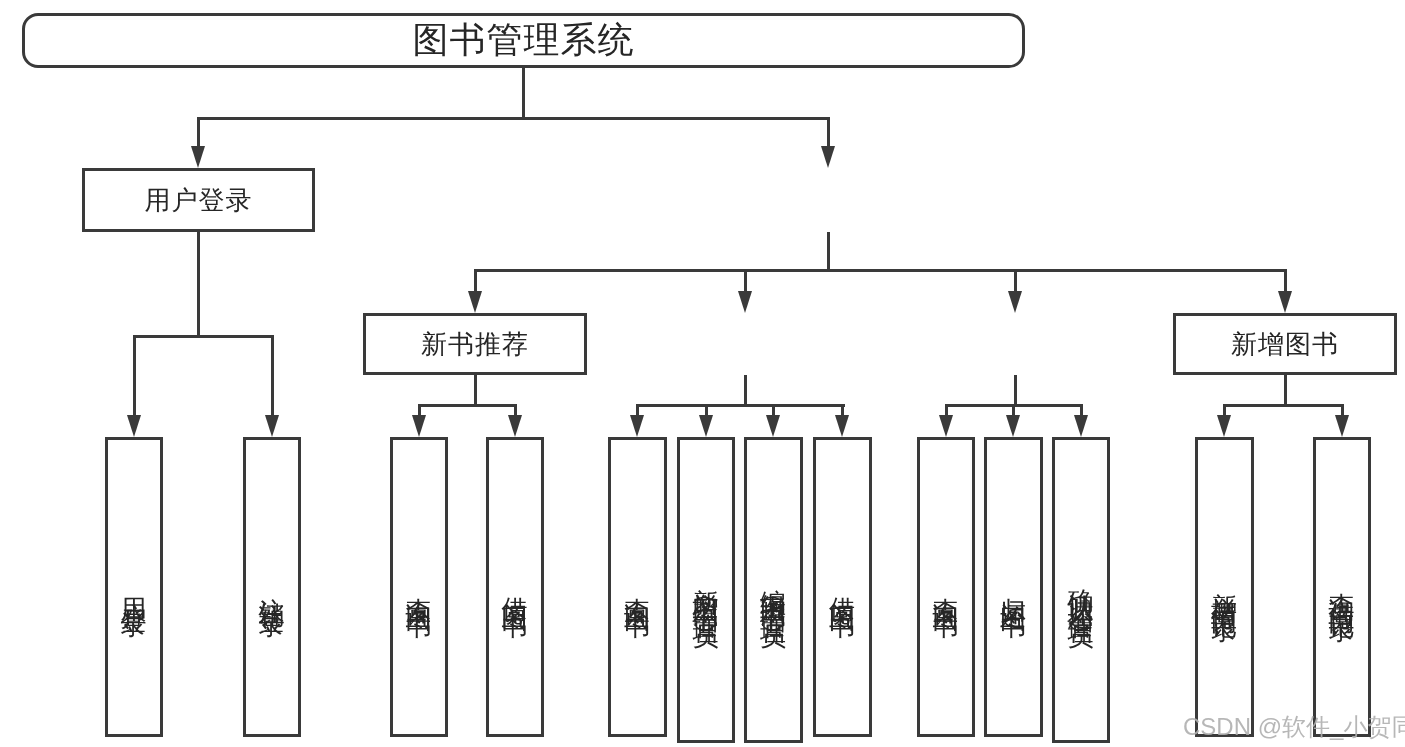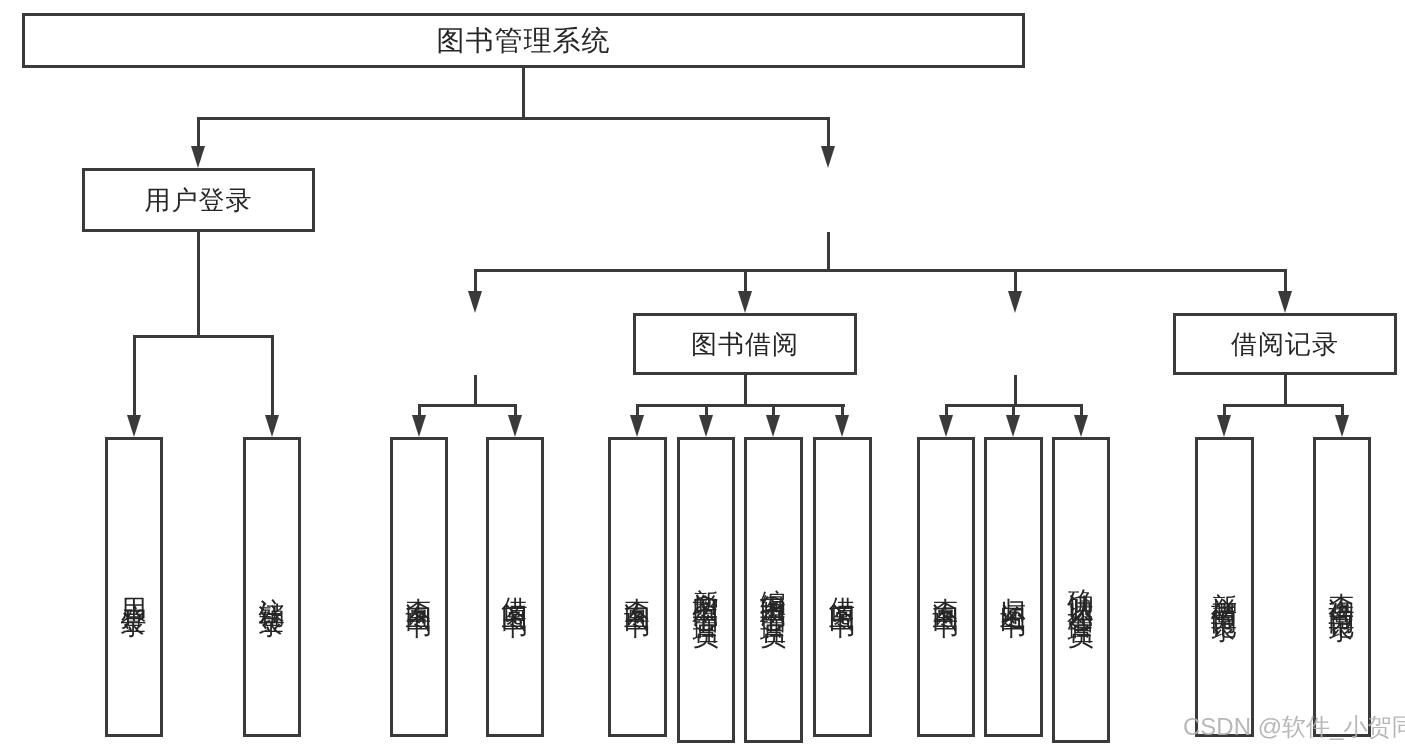--- a/index.html
+++ b/index.html
@@ -15,21 +15,21 @@
     position: absolute;
     box-sizing: border-box;
     border: 3px solid #3a3a3a;
     background: #ffffff;
     display: flex;
     align-items: center;
     justify-content: center;
     color: #262626;
   }
   .hbox { font-size: 26px; letter-spacing: 1px; }
-  .rootbox { font-size: 28px; letter-spacing: 1px; }
+  .rootbox { font-size: 36px; letter-spacing: 1px; border-radius: 16px; }
   .vbox {
     writing-mode: vertical-rl;
     font-size: 26px;
     letter-spacing: 5px;
     line-height: 1;
   }
   .vl { position: absolute; width: 3px; background: #3a3a3a; }
   .hl { position: absolute; height: 3px; background: #3a3a3a; }
   .arrow {
     position: absolute;
@@ -55,25 +55,25 @@
 <div id="canvas">
 
   <div class="box rootbox" style="left:22px;top:13px;width:1003px;height:55px">
     <span>图书管理系统</span>
   </div>
 
   <div class="box hbox" style="left:82px;top:168px;width:233px;height:64px">
     <span>用户登录</span>
   </div>
 
-  <div class="box hbox" style="left:633px;top:313px;width:224px;height:62px">
-    <span>图书借阅</span>
+  <div class="box hbox" style="left:363px;top:313px;width:224px;height:62px">
+    <span>新书推荐</span>
   </div>
   <div class="box hbox" style="left:1173px;top:313px;width:224px;height:62px">
-    <span>借阅记录</span>
+    <span>新增图书</span>
   </div>
 
   <div class="box vbox" style="left:105px;top:437px;width:58px;height:300px">
     <span>用户登录</span>
   </div>
   <div class="box vbox" style="left:243px;top:437px;width:58px;height:300px">
     <span>注销登录</span>
   </div>
 
   <div class="box vbox" style="left:390px;top:437px;width:58px;height:300px">

